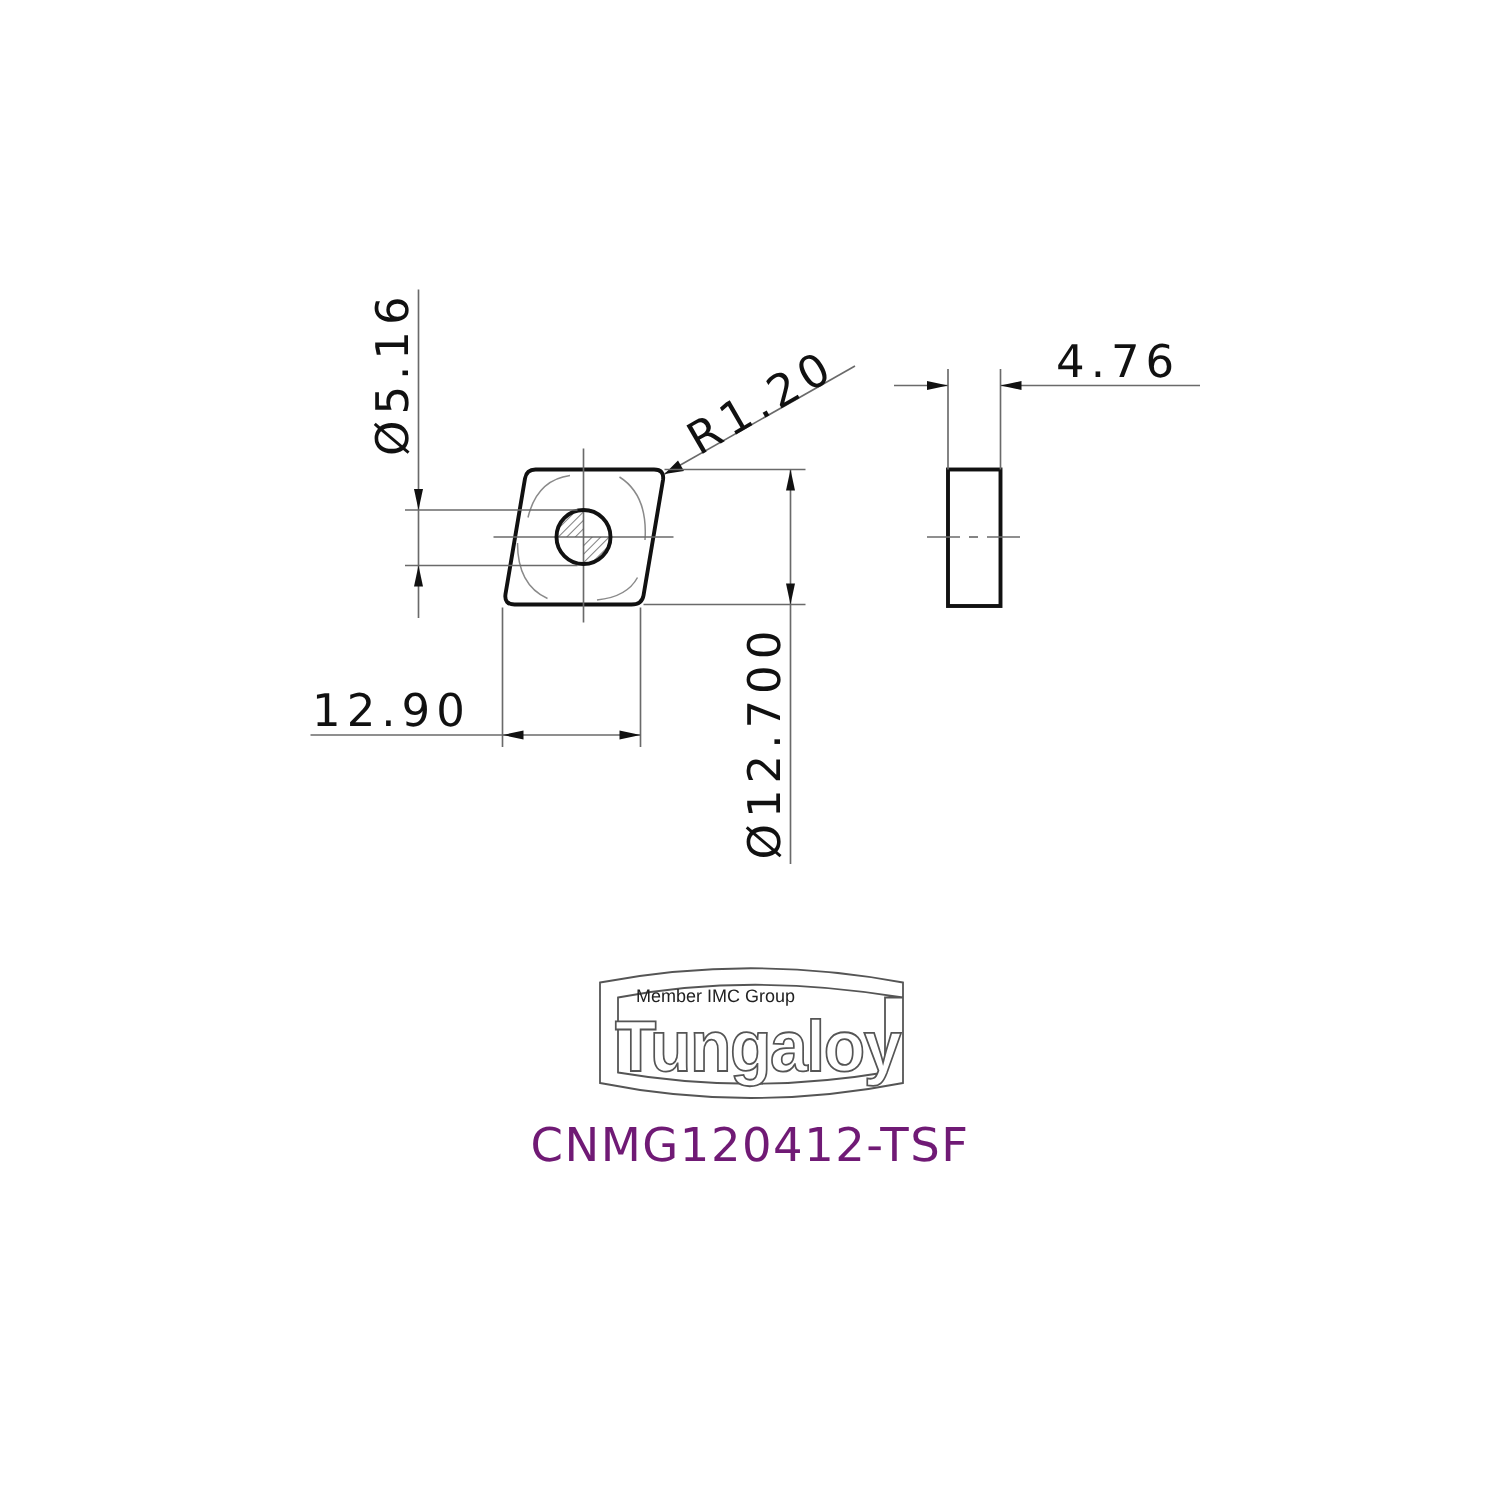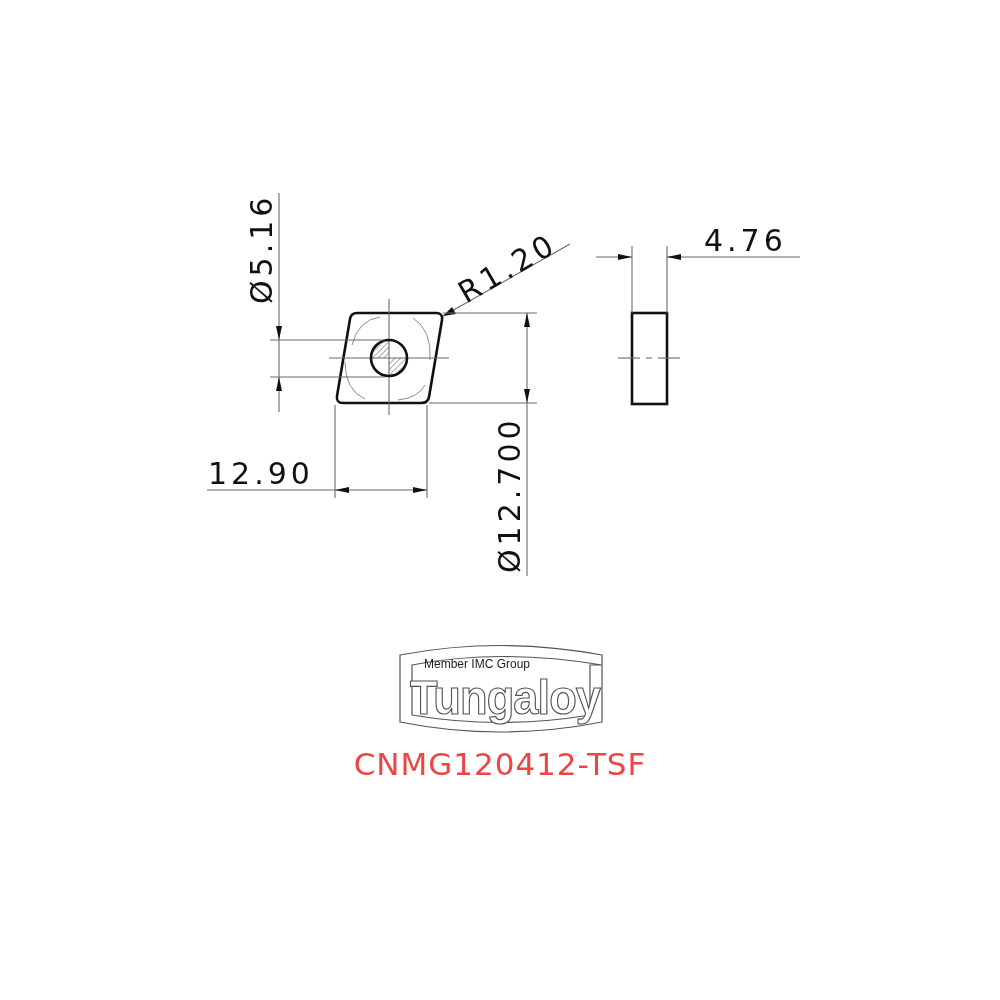--- a/index.html
+++ b/index.html
@@ -1,19 +1,19 @@
 <!DOCTYPE html>
 <html><head>
 <meta charset="utf-8">
 <style>
   html, body { margin: 0; padding: 0; background: #ffffff; }
   body { width: 1000px; height: 1000px; position: relative; overflow: hidden; font-family: "Liberation Sans", "DejaVu Sans", sans-serif; }
   #drawing { position: absolute; left: 0; top: 0; width: 1000px; height: 1000px; }
   .dim-text { font-family: "DejaVu Sans", "Liberation Sans", sans-serif; font-size: 30px; fill: #111; letter-spacing: 4px; }
-  .part-number { position: absolute; left: 0; width: 1000px; top: 746px; text-align: center; font-family: "DejaVu Sans", "Liberation Sans", sans-serif; font-size: 31px; color: #ef4444; letter-spacing: 1px; }
+  .part-number { position: absolute; left: 0; width: 1000px; top: 746px; text-align: center; font-family: "DejaVu Sans", "Liberation Sans", sans-serif; font-size: 31px; color: #701a75; letter-spacing: 1px; }
   .thin { stroke: #6a6a6a; stroke-width: 1.1; fill: none; }
   .thick { stroke: #111; stroke-width: 2.6; fill: none; }
   .center { stroke: #6a6a6a; stroke-width: 1.1; fill: none; }
   .arc { stroke: #8a8a8a; stroke-width: 1; fill: none; }
   .logo-text-small { font-family: "Liberation Sans", sans-serif; font-size: 12px; fill: #222; }
   .logo-text-big { font-family: "Liberation Sans", sans-serif; font-weight: bold; font-size: 48px; fill: #fff; stroke: #555; stroke-width: 1.2; letter-spacing: -1px; }
 </style>
 </head>
 <body>
 

